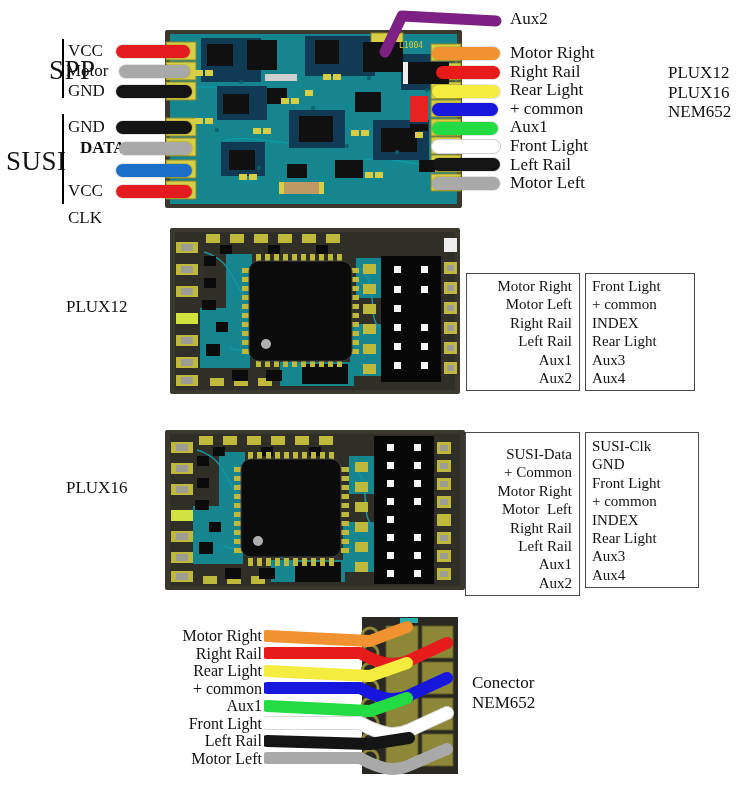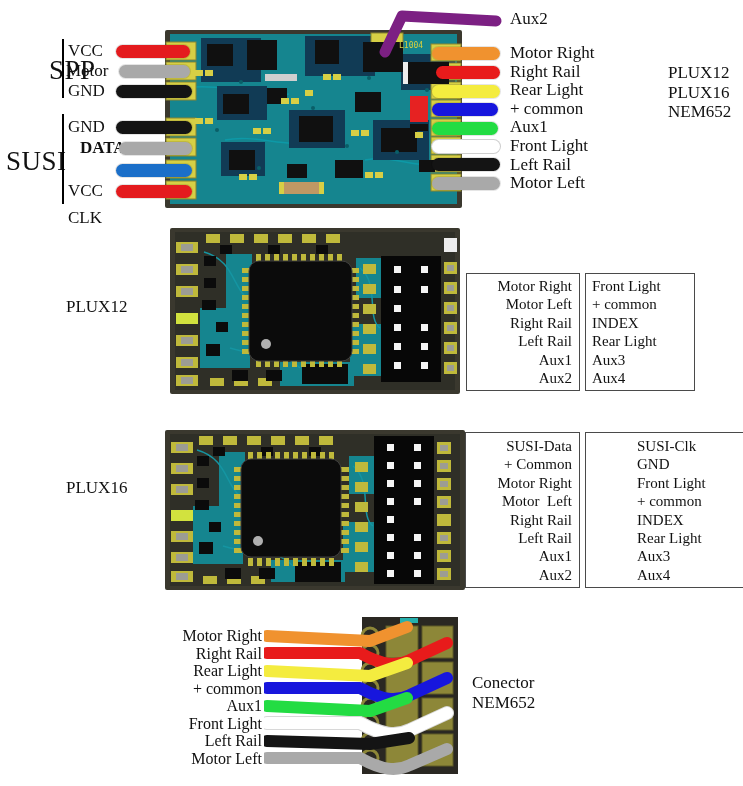--- a/index.html
+++ b/index.html
@@ -477,31 +477,31 @@
       <rect x="275" y="15" width="8" height="6"></rect>
         <rect x="275" y="33" width="8" height="6"></rect>
       <rect x="275" y="51" width="8" height="6"></rect>
         <rect x="275" y="69" width="8" height="6"></rect>
       <rect x="275" y="105" width="8" height="6"></rect>
         <rect x="275" y="123" width="8" height="6"></rect>
       <rect x="275" y="141" width="8" height="6"></rect>
     </g>
   </svg>
 
-  <div class="tbox ralign" style="left:465px;top:432px;width:113px;height:150px;padding-top:4px;">
+  <div class="tbox ralign" style="left:465px;top:432px;width:113px;height:150px;padding-top:12px;">
     <div>SUSI-Data</div>
     <div>+ Common</div>
     <div>Motor Right</div>
     <div>Motor  Left</div>
     <div>Right Rail</div>
     <div>Left Rail</div>
     <div>Aux1</div>
     <div>Aux2</div>
   </div>
-  <div class="tbox lalign" style="left:585px;top:432px;width:112px;height:150px;padding-top:4px;padding-left:45px;">
+  <div class="tbox lalign" style="left:585px;top:432px;width:112px;height:150px;padding-top:4px;">
     <div>SUSI-Clk</div>
     <div>GND</div>
     <div>Front Light</div>
     <div>+ common</div>
     <div>INDEX</div>
     <div>Rear Light</div>
     <div>Aux3</div>
     <div>Aux4</div>
   </div>
 

